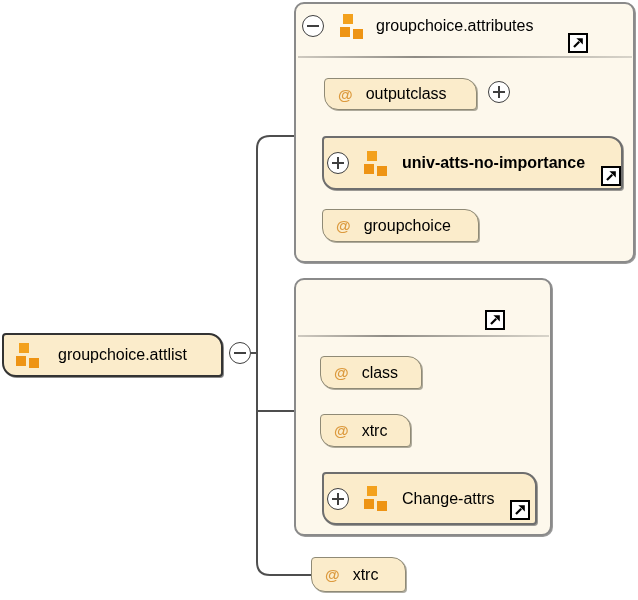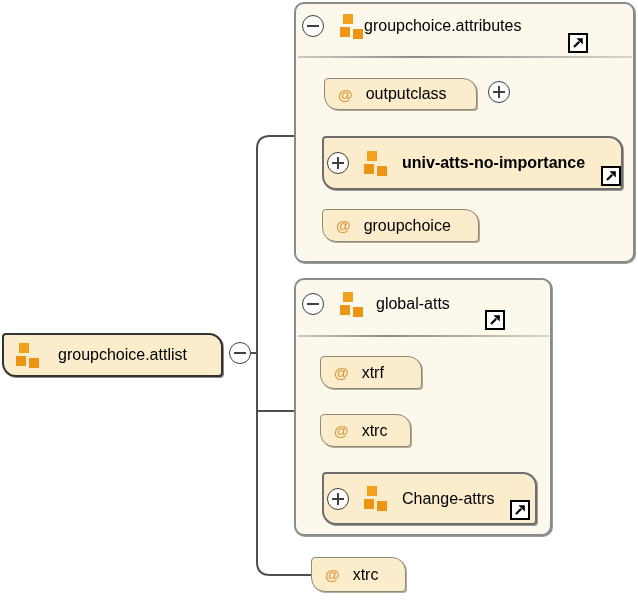--- a/index.html
+++ b/index.html
@@ -73,21 +73,21 @@
 
   <div class="panel" style="left:294px;top:2px;width:341px;height:261px;">
 
     <div class="panel-header" style="height:44px;padding-left:6px;">
       <span class="toggle inline"></span>
       <span class="gicon" style="margin-left:16px;">
           <i class="s1"></i>
           <i class="s2"></i>
           <i class="s3"></i>
         </span>
-      <span class="hdr-label" style="">groupchoice.attributes</span>
+      <span class="hdr-label" style="margin-left:12px;">groupchoice.attributes</span>
     </div>
     <span class="linkarrow" style="left:272px;top:29px;">
       <svg viewBox="0 0 20 20">
           <line x1="5" y1="15" x2="11.5" y2="8.5" stroke="#000" stroke-width="2.8"></line>
           <polygon points="8,4 16,4 16,12" fill="#000"></polygon>
         </svg>
     </span>
     <div class="separator" style="left:2px;top:52px;width:334px;"></div>
 
     <div class="leaf" style="left:28px;top:74px;width:153px;height:32px;">
@@ -113,40 +113,31 @@
     </span>
 
     <div class="leaf" style="left:26px;top:205px;width:157px;height:33px;">
       <span class="at">@</span>
       <span>groupchoice</span>
     </div>
   </div>
 
   <div class="panel" style="left:294px;top:278px;width:258px;height:258px;">
 
-    <div class="panel-header" style="height:48px;padding-left:6px;">
-      <span class="toggle inline"></span>
-      <span class="gicon" style="margin-left:16px;">
-          <i class="s1"></i>
-          <i class="s2"></i>
-          <i class="s3"></i>
-        </span>
-      <span class="hdr-label" style="margin-left:12px;">global-atts</span>
-    </div>
     <span class="linkarrow" style="left:189px;top:30px;">
       <svg viewBox="0 0 20 20">
           <line x1="5" y1="15" x2="11.5" y2="8.5" stroke="#000" stroke-width="2.8"></line>
           <polygon points="8,4 16,4 16,12" fill="#000"></polygon>
         </svg>
     </span>
     <div class="separator" style="left:2px;top:55px;width:251px;"></div>
 
     <div class="leaf" style="left:24px;top:76px;width:102px;height:33px;">
       <span class="at">@</span>
-      <span>xtrf</span>
+      <span>class</span>
     </div>
 
     <div class="leaf" style="left:24px;top:134px;width:91px;height:33px;">
       <span class="at">@</span>
       <span>xtrc</span>
     </div>
 
     <div class="leaf ref" style="left:26px;top:192px;width:215px;height:53px;padding-left:3px;text-align:center;">
       <span class="toggle inline plus"></span>
       <span class="gicon gap15">

